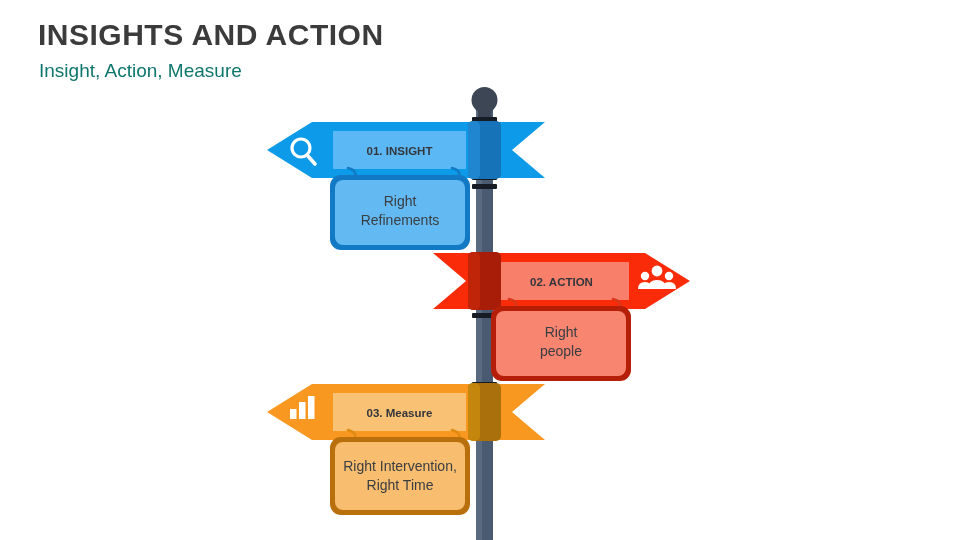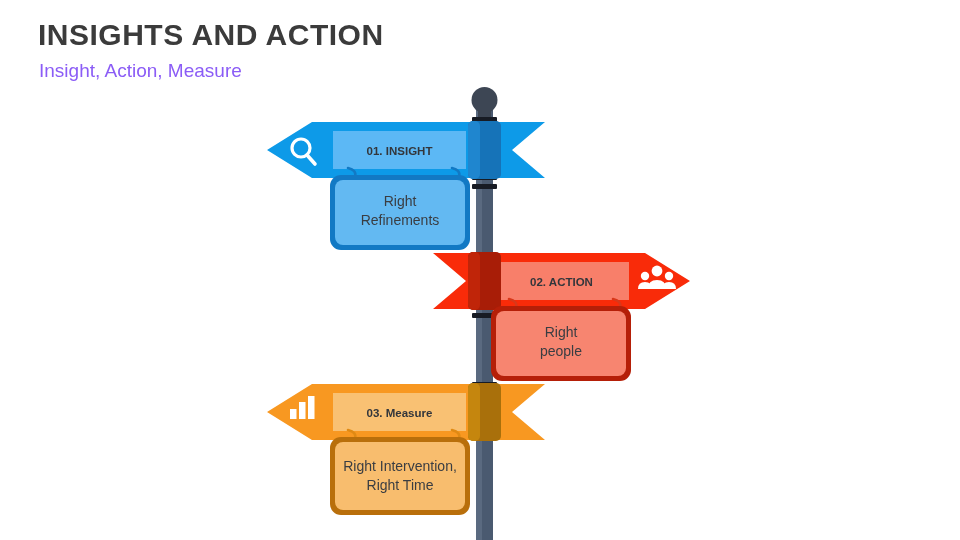--- a/index.html
+++ b/index.html
@@ -24,21 +24,21 @@
     font-weight: bold;
     letter-spacing: 0.5px;
     color: #3b3b3b;
     white-space: nowrap;
   }
   .subtitle {
     position: absolute;
     left: 39px; top: 60px;
     font-size: 19px;
     font-weight: normal;
-    color: #8b5cf6;
+    color: #0f766e;
     white-space: nowrap;
   }
   svg.diagram {
     position: absolute;
     left: 0; top: 0;
     width: 960px; height: 540px;
   }
   .sign-label {
     font-family: "Liberation Sans", sans-serif;
     font-size: 11.5px;

